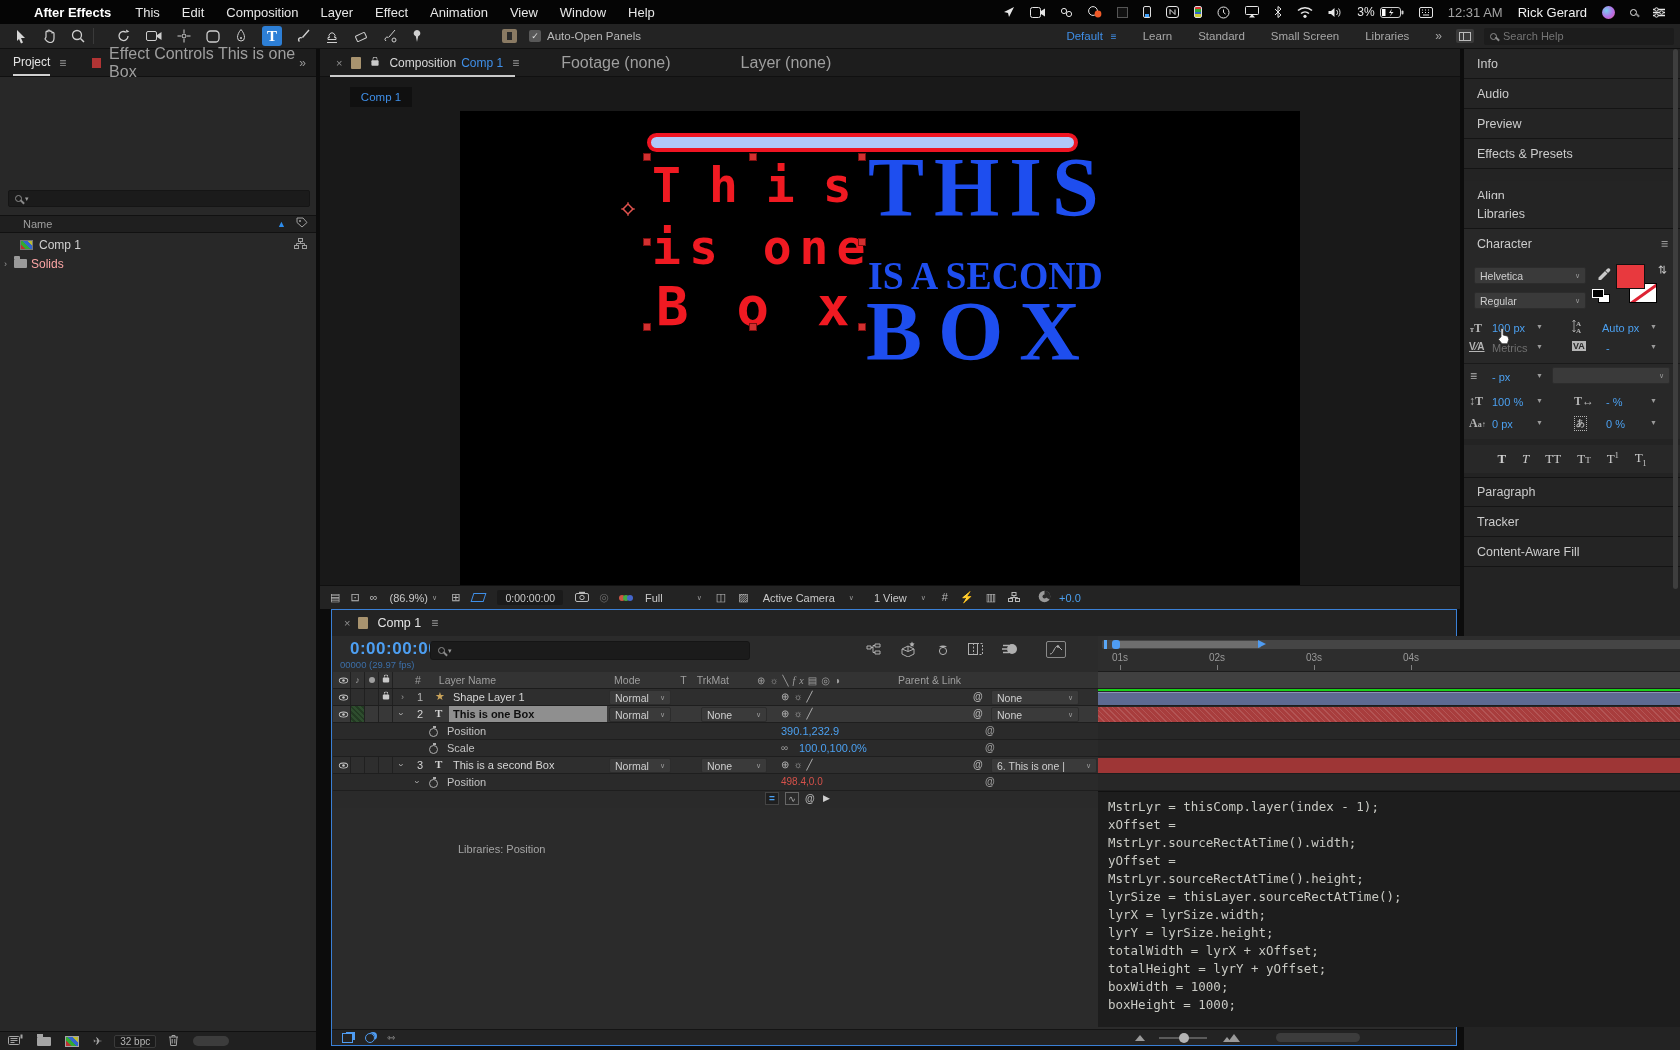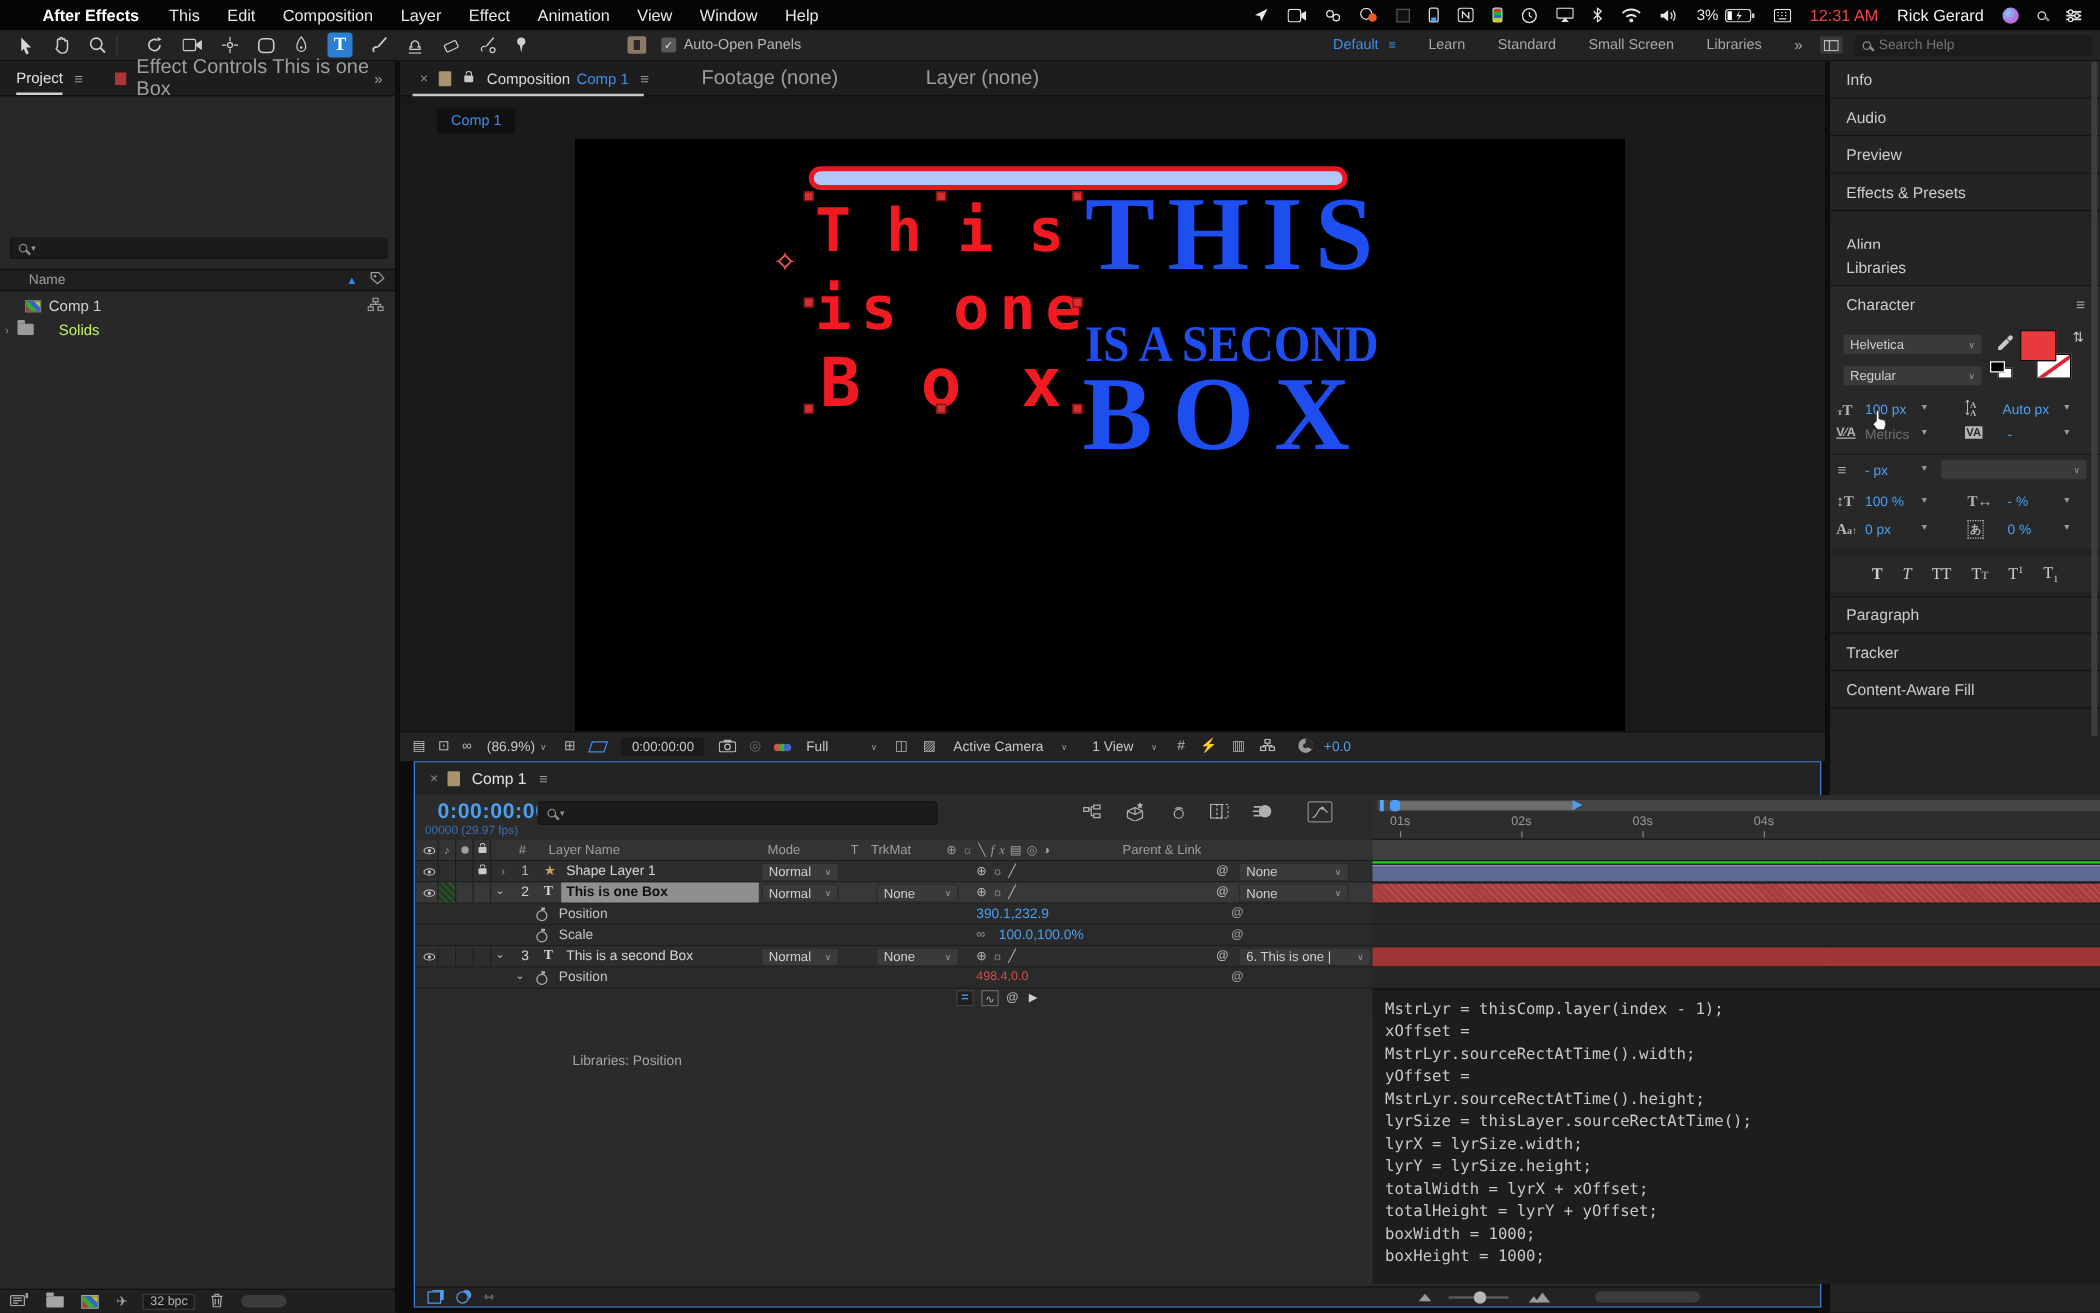--- a/index.html
+++ b/index.html
@@ -122,21 +122,21 @@
         <rect x="21.5" y="3.5" width="2" height="4" rx="1" fill="#cfcfcf"></rect>
         <path d="M12 1.5 L9 6 h2.5 L9.5 9.8 L13.5 5 h-2.6 Z" fill="#e8e8e8"></path>
       </svg>
     </span>
   <span class="statusic">
       <svg width="14" height="11">
         <rect x="0.5" y="0.5" width="13" height="10" rx="1.5" fill="none" stroke="#e6e6e6"></rect>
         <path d="M3 3h1M6 3h1M9 3h1M3 5.5h1M6 5.5h1M9 5.5h1M4 8h6" stroke="#e6e6e6"></path>
       </svg>
     </span>
-  <span class="statusic" style="color:#ef4444;font-size:13px;">12:31 AM</span>
+  <span class="statusic" style="color:#a3a3a3;font-size:13px;">12:31 AM</span>
   <span class="statusic" style="color:#f2f2f2;font-size:13px;">Rick Gerard</span>
   <span class="statusic" style="width:13px;height:13px;border-radius:50%;background:radial-gradient(circle at 35% 35%, #7ad0f0, #b56fe8 55%, #e8608a);"></span>
   <span class="statusic">
       <span class="mag" style="border-color:#e6e6e6"></span>
     </span>
   <span class="statusic">
       <svg width="14" height="11">
         <path d="M1 2.5h12M1 5.5h12M1 8.5h12" stroke="#e6e6e6" stroke-width="1.4"></path>
         <circle cx="4.5" cy="2.5" r="1.7" fill="#050505" stroke="#e6e6e6"></circle>
         <circle cx="9.5" cy="5.5" r="1.7" fill="#050505" stroke="#e6e6e6"></circle>
@@ -272,21 +272,21 @@
           <rect x="0.5" y="7.5" width="4" height="3" fill="none" stroke="#9f9f9f"></rect>
           <rect x="8.5" y="7.5" width="4" height="3" fill="none" stroke="#9f9f9f"></rect>
           <path d="M6.5 3.5 V5.5 M2.5 7.5 V5.5 H10.5 V7.5" stroke="#9f9f9f" fill="none"></path>
         </svg></span>
   </div>
   <div class="a" style="left:0;top:205px;width:100%;height:19px;display:flex;align-items:center;background:#282828;">
     <span style="margin-left:4px;color:#9a9a9a;font-size:9px;">›</span>
     <span style="margin-left:7px;width:13px;height:9px;background:#9a9a9a;border-radius:1px;position:relative;">
         <span style="position:absolute;top:-3px;left:0;width:6px;height:3px;background:#9a9a9a;border-radius:1px 1px 0 0;"></span>
       </span>
-    <span style="margin-left:20px;color:#bef264;">Solids</span>
+    <span style="margin-left:4px;color:#fca5a5;">Solids</span>
   </div>
 
   <div class="a" style="left:0;top:982px;width:100%;height:19px;background:#202020;border-top:1px solid #101010;display:flex;align-items:center;">
     <span style="margin-left:8px;"><svg width="15" height="11">
           <rect x="0.5" y="2.5" width="11" height="8" rx="1" fill="none" stroke="#a5a5a5"></rect>
           <path d="M2.5 4.5h7M2.5 6.5h7M2.5 8.5h4" stroke="#a5a5a5"></path>
           <rect x="12.5" y="0.5" width="2" height="4" fill="#a5a5a5"></rect>
         </svg></span>
     <span style="margin-left:14px;width:14px;height:9px;background:#a5a5a5;border-radius:1px;position:relative;">
         <span style="position:absolute;top:-3px;left:0;width:6px;height:3px;background:#a5a5a5;"></span>

